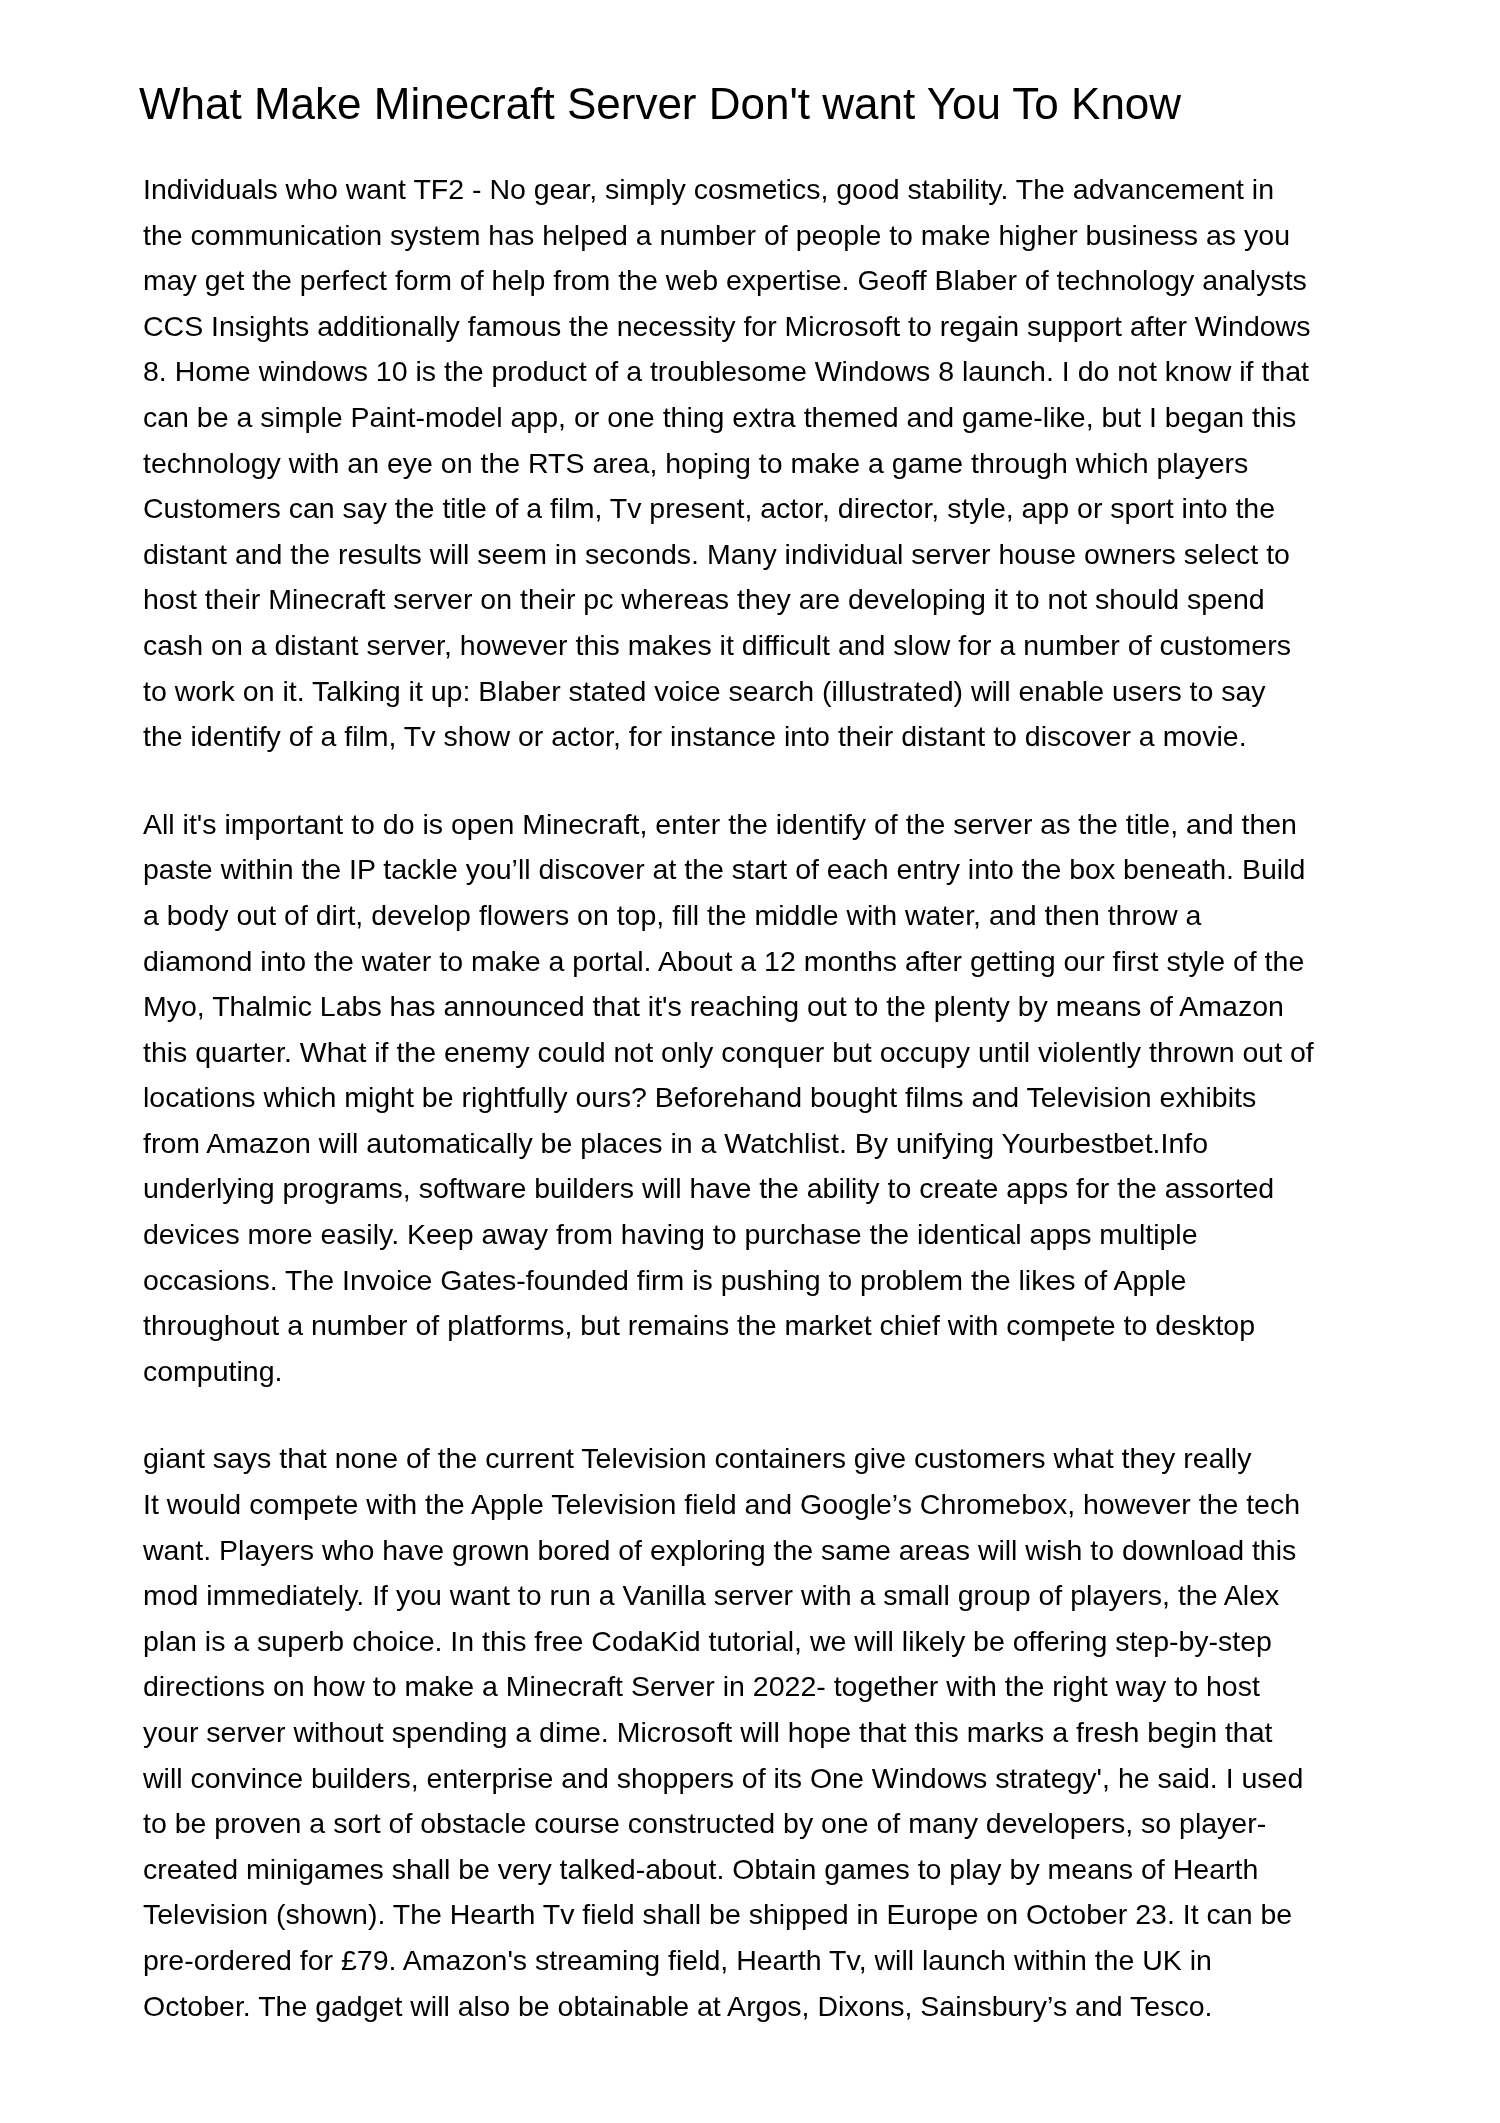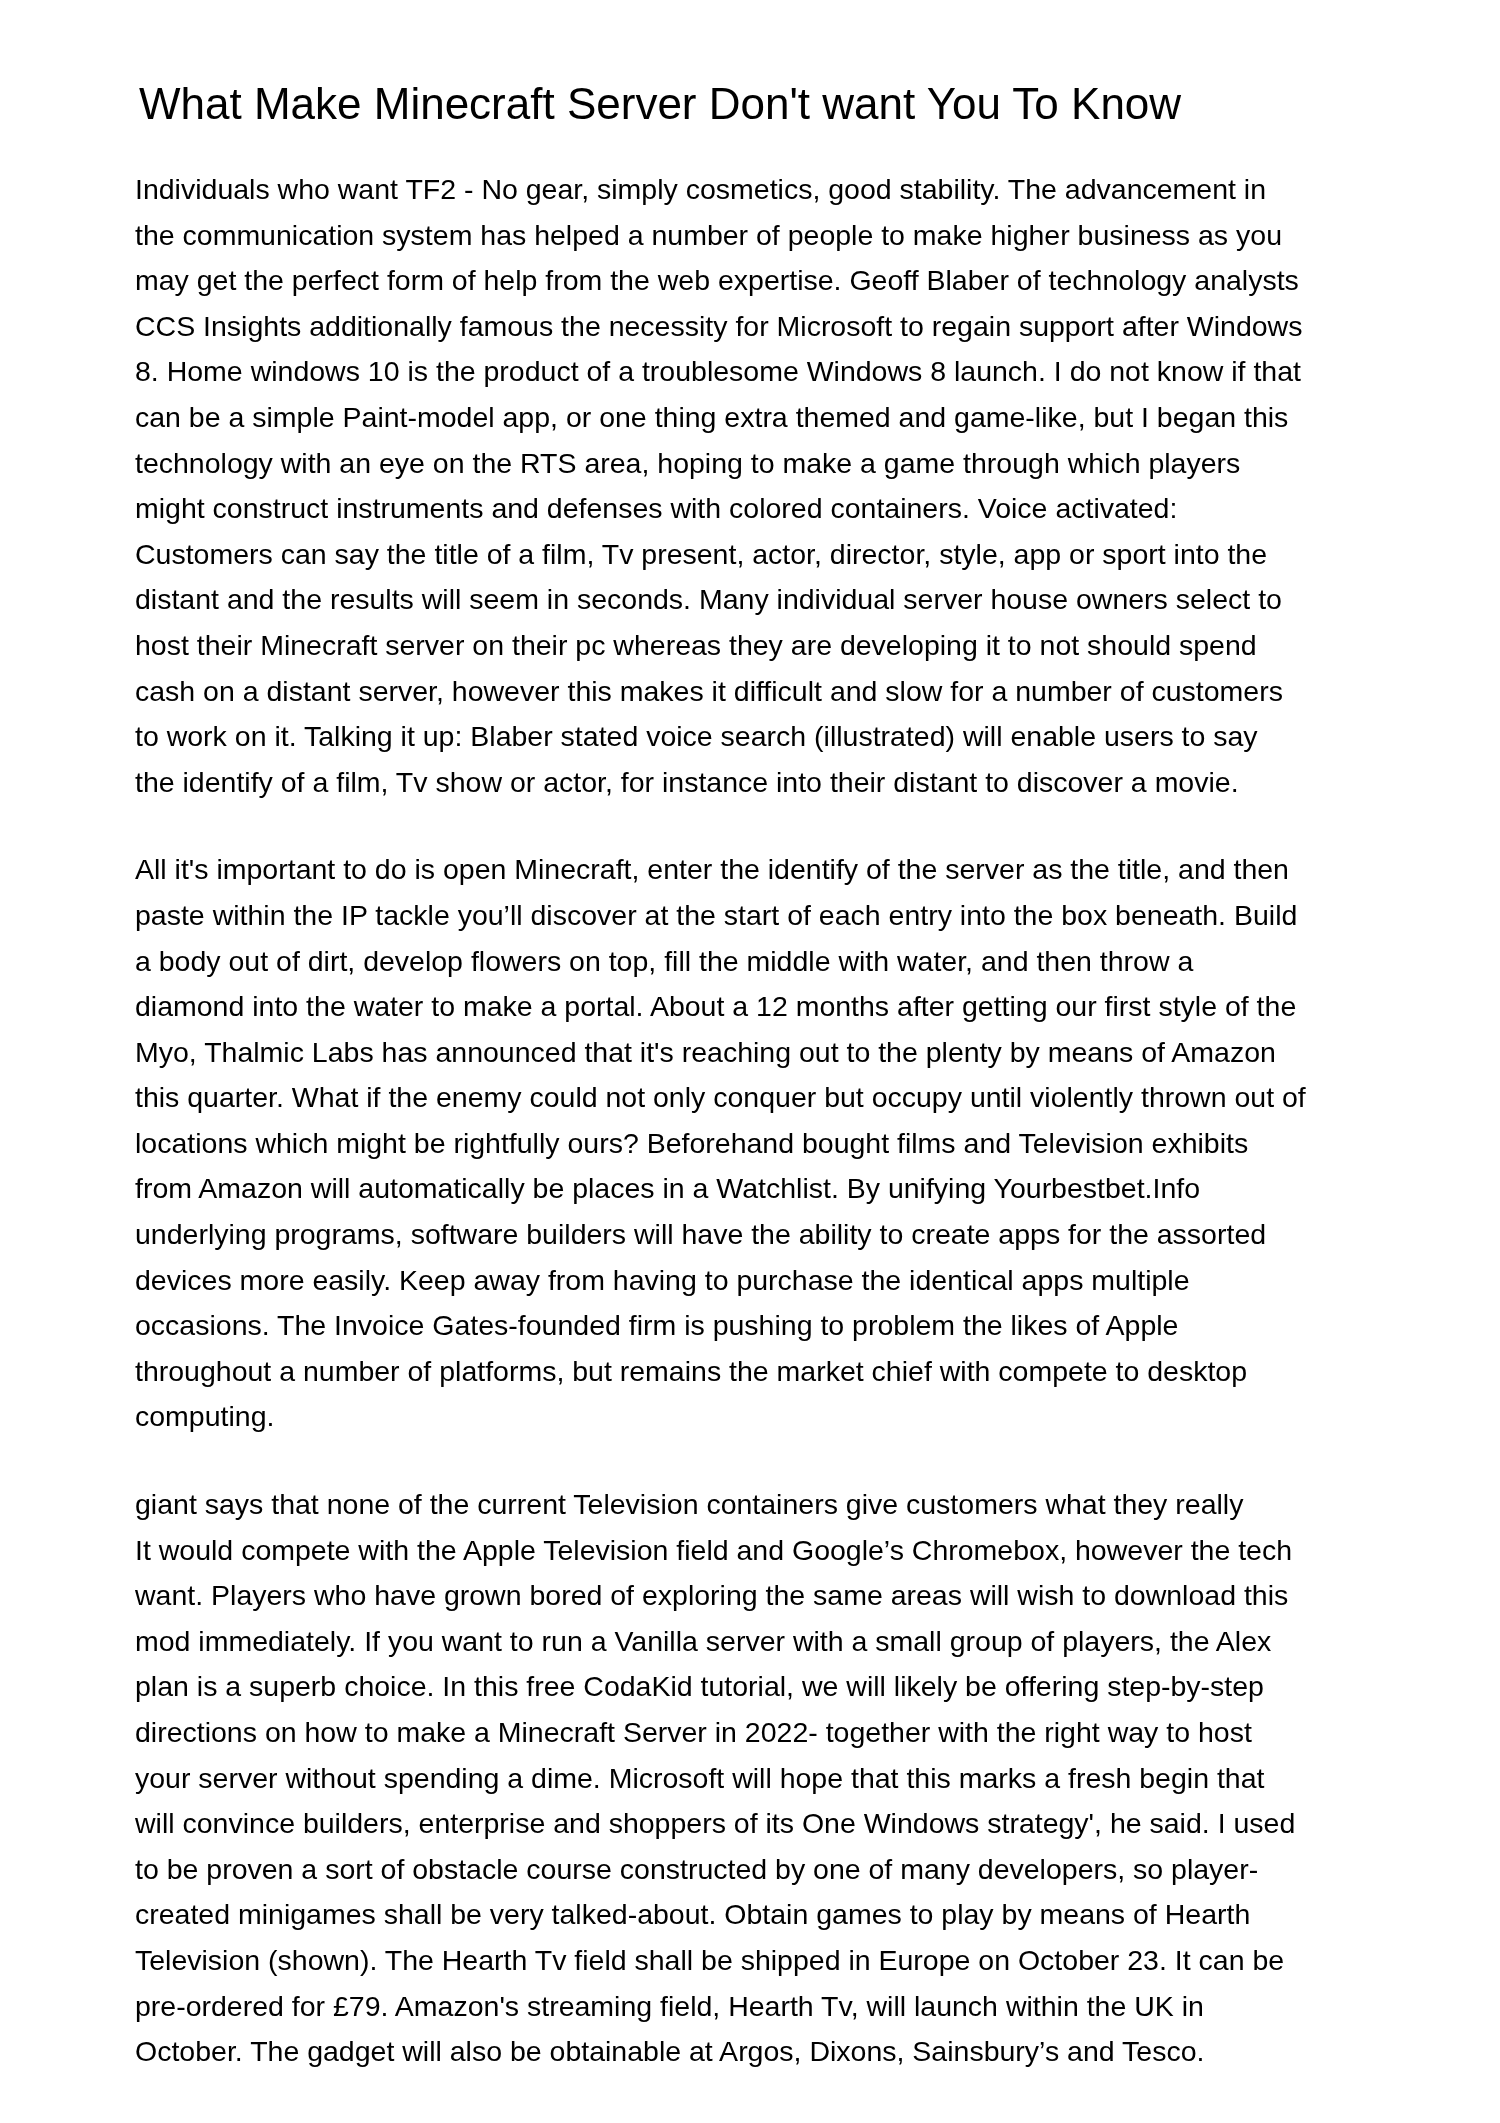--- a/index.html
+++ b/index.html
@@ -32,21 +32,21 @@
       white-space: nowrap;
       letter-spacing: 0px;
     }
     .content {
       position: absolute;
       top: 167px;
       left: 0;
       width: 1260px;
     }
     .para {
-      margin: 0 0 42px 8px;
+      margin: 0 0 42px 16px;
       font-size: 28.5px;
       line-height: 45.6px;
     }
     .line {
       display: block;
       white-space: nowrap;
     }
   </style>
 </head>
 <body>
@@ -56,21 +56,20 @@
 
   <div class="content">
     <p class="para">
       <span class="line">Individuals who want TF2 - No gear, simply cosmetics, good stability. The advancement in</span>
       <span class="line">the communication system has helped a number of people to make higher business as you</span>
       <span class="line">may get the perfect form of help from the web expertise. Geoff Blaber of technology analysts</span>
       <span class="line">CCS Insights additionally famous the necessity for Microsoft to regain support after Windows</span>
       <span class="line">8. Home windows 10 is the product of a troublesome Windows 8 launch. I do not know if that</span>
       <span class="line">can be a simple Paint-model app, or one thing extra themed and game-like, but I began this</span>
       <span class="line">technology with an eye on the RTS area, hoping to make a game through which players</span>
-      <span class="line">might construct instruments and defenses with colored containers. Voice activated:</span>
       <span class="line">Customers can say the title of a film, Tv present, actor, director, style, app or sport into the</span>
       <span class="line">distant and the results will seem in seconds. Many individual server house owners select to</span>
       <span class="line">host their Minecraft server on their pc whereas they are developing it to not should spend</span>
       <span class="line">cash on a distant server, however this makes it difficult and slow for a number of customers</span>
       <span class="line">to work on it. Talking it up: Blaber stated voice search (illustrated) will enable users to say</span>
       <span class="line">the identify of a film, Tv show or actor, for instance into their distant to discover a movie.</span>
     </p>
 
     <p class="para">
       <span class="line">All it's important to do is open Minecraft, enter the identify of the server as the title, and then</span>

